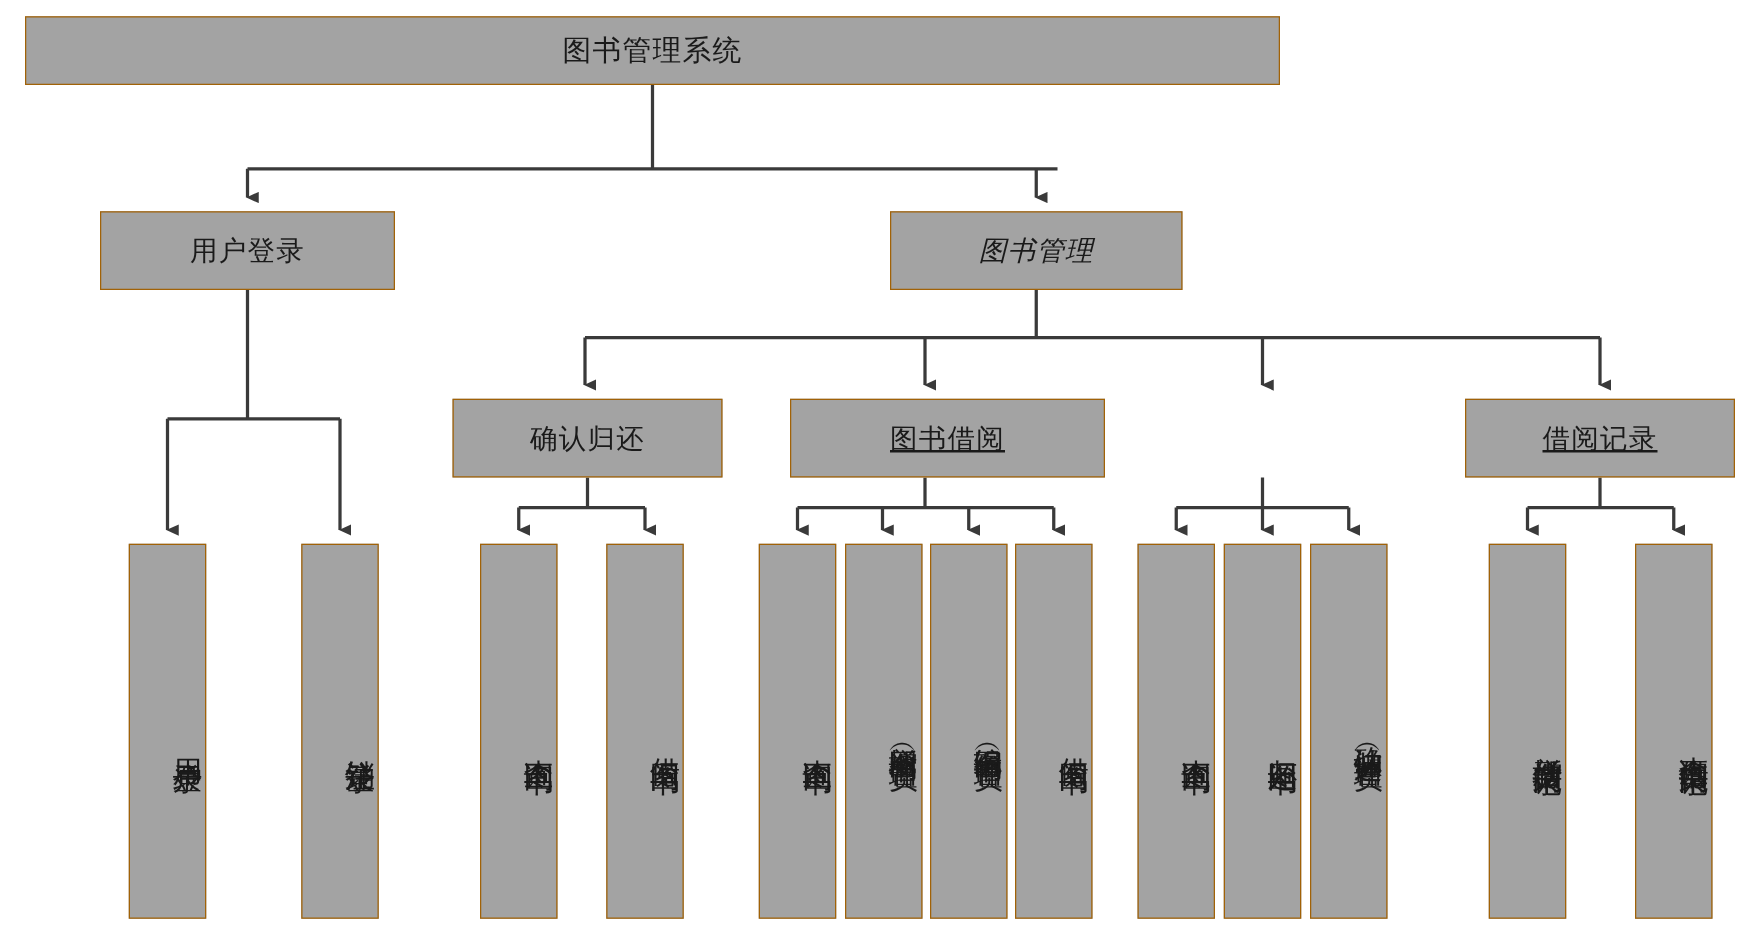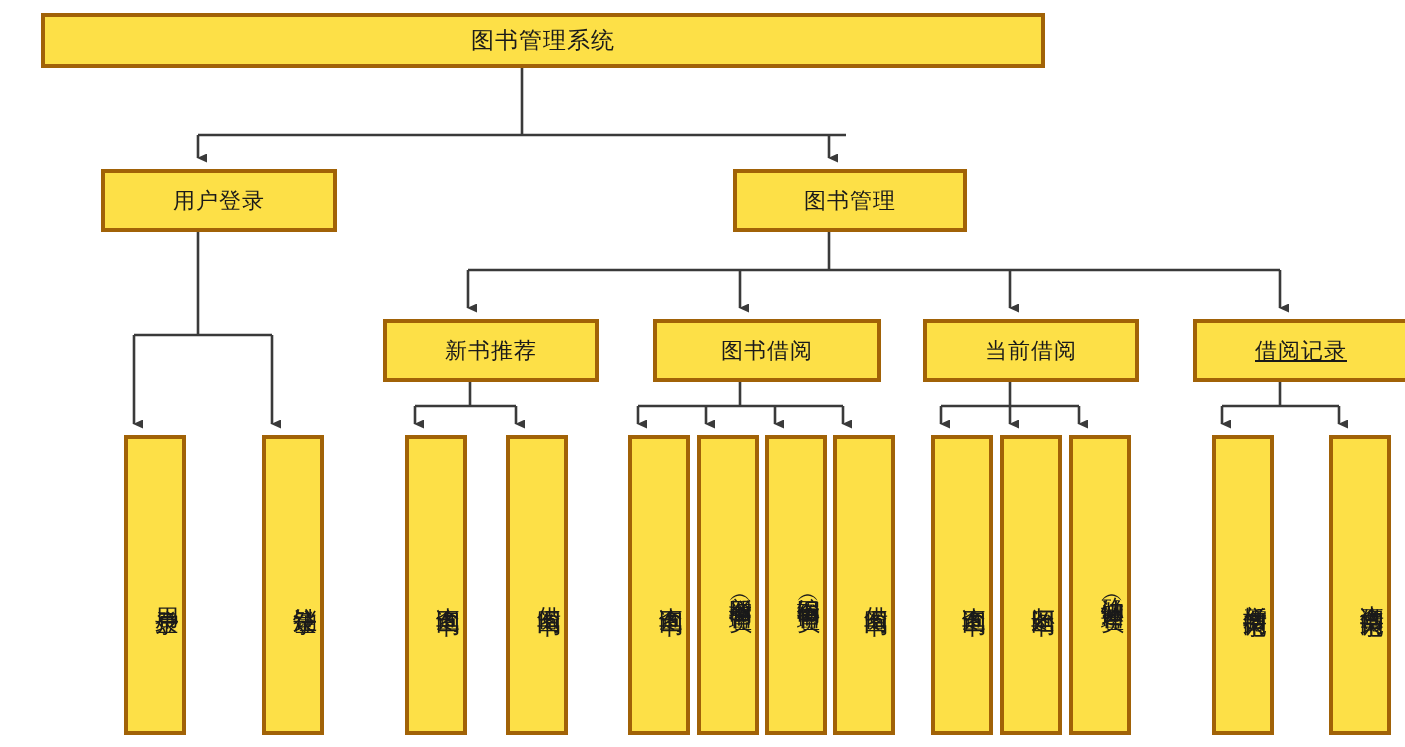--- a/index.html
+++ b/index.html
@@ -22,28 +22,27 @@
     position: absolute;
     left: 0;
     top: 0;
     width: 1405px;
     height: 747px;
     pointer-events: none;
   }
   .node {
     position: absolute;
     box-sizing: border-box;
-    background: #fde047;
-    border: 4px solid #a16207;
+    background: #a3a3a3;
+    border: 1px solid #a16207;
     display: flex;
     align-items: center;
     justify-content: center;
     color: #1a1a1a;
     z-index: 2;
-    margin-left: 21px;
   }
   .node-h {
     font-size: 22px;
     letter-spacing: 1px;
     white-space: nowrap;
   }
   .node-root {
     font-size: 23px;
   }
   .node-v {
@@ -127,32 +126,29 @@
     </g>
   </svg>
 
   <div class="node node-h node-root" style="left:20px; top:13px; width:1004px; height:55px;">
     <span>图书管理系统</span>
   </div>
 
   <div class="node node-h" style="left:80px; top:169px; width:236px; height:63px;">
     <span>用户登录</span>
   </div>
-  <div class="node node-h" style="left:712px; top:169px; width:234px; height:63px;">
+  <div class="node node-h" style="left:712px; top:169px; width:234px; height:63px;font-style:italic;">
     <span>图书管理</span>
   </div>
 
   <div class="node node-h" style="left:362px; top:319px; width:216px; height:63px;">
-    <span>新书推荐</span>
+    <span>确认归还</span>
   </div>
-  <div class="node node-h" style="left:632px; top:319px; width:228px; height:63px;">
+  <div class="node node-h" style="left:632px; top:319px; width:252px; height:63px;text-decoration:underline;">
     <span>图书借阅</span>
-  </div>
-  <div class="node node-h" style="left:902px; top:319px; width:216px; height:63px;">
-    <span>当前借阅</span>
   </div>
   <div class="node node-h" style="left:1172px; top:319px; width:216px; height:63px;text-decoration:underline;">
     <span>借阅记录</span>
   </div>
 
   <div class="node node-v" style="left:103px; top:435px; width:62px; height:300px;">
     <span>用户登录</span>
   </div>
   <div class="node node-v" style="left:241px; top:435px; width:62px; height:300px;">
     <span>注销登录</span>

